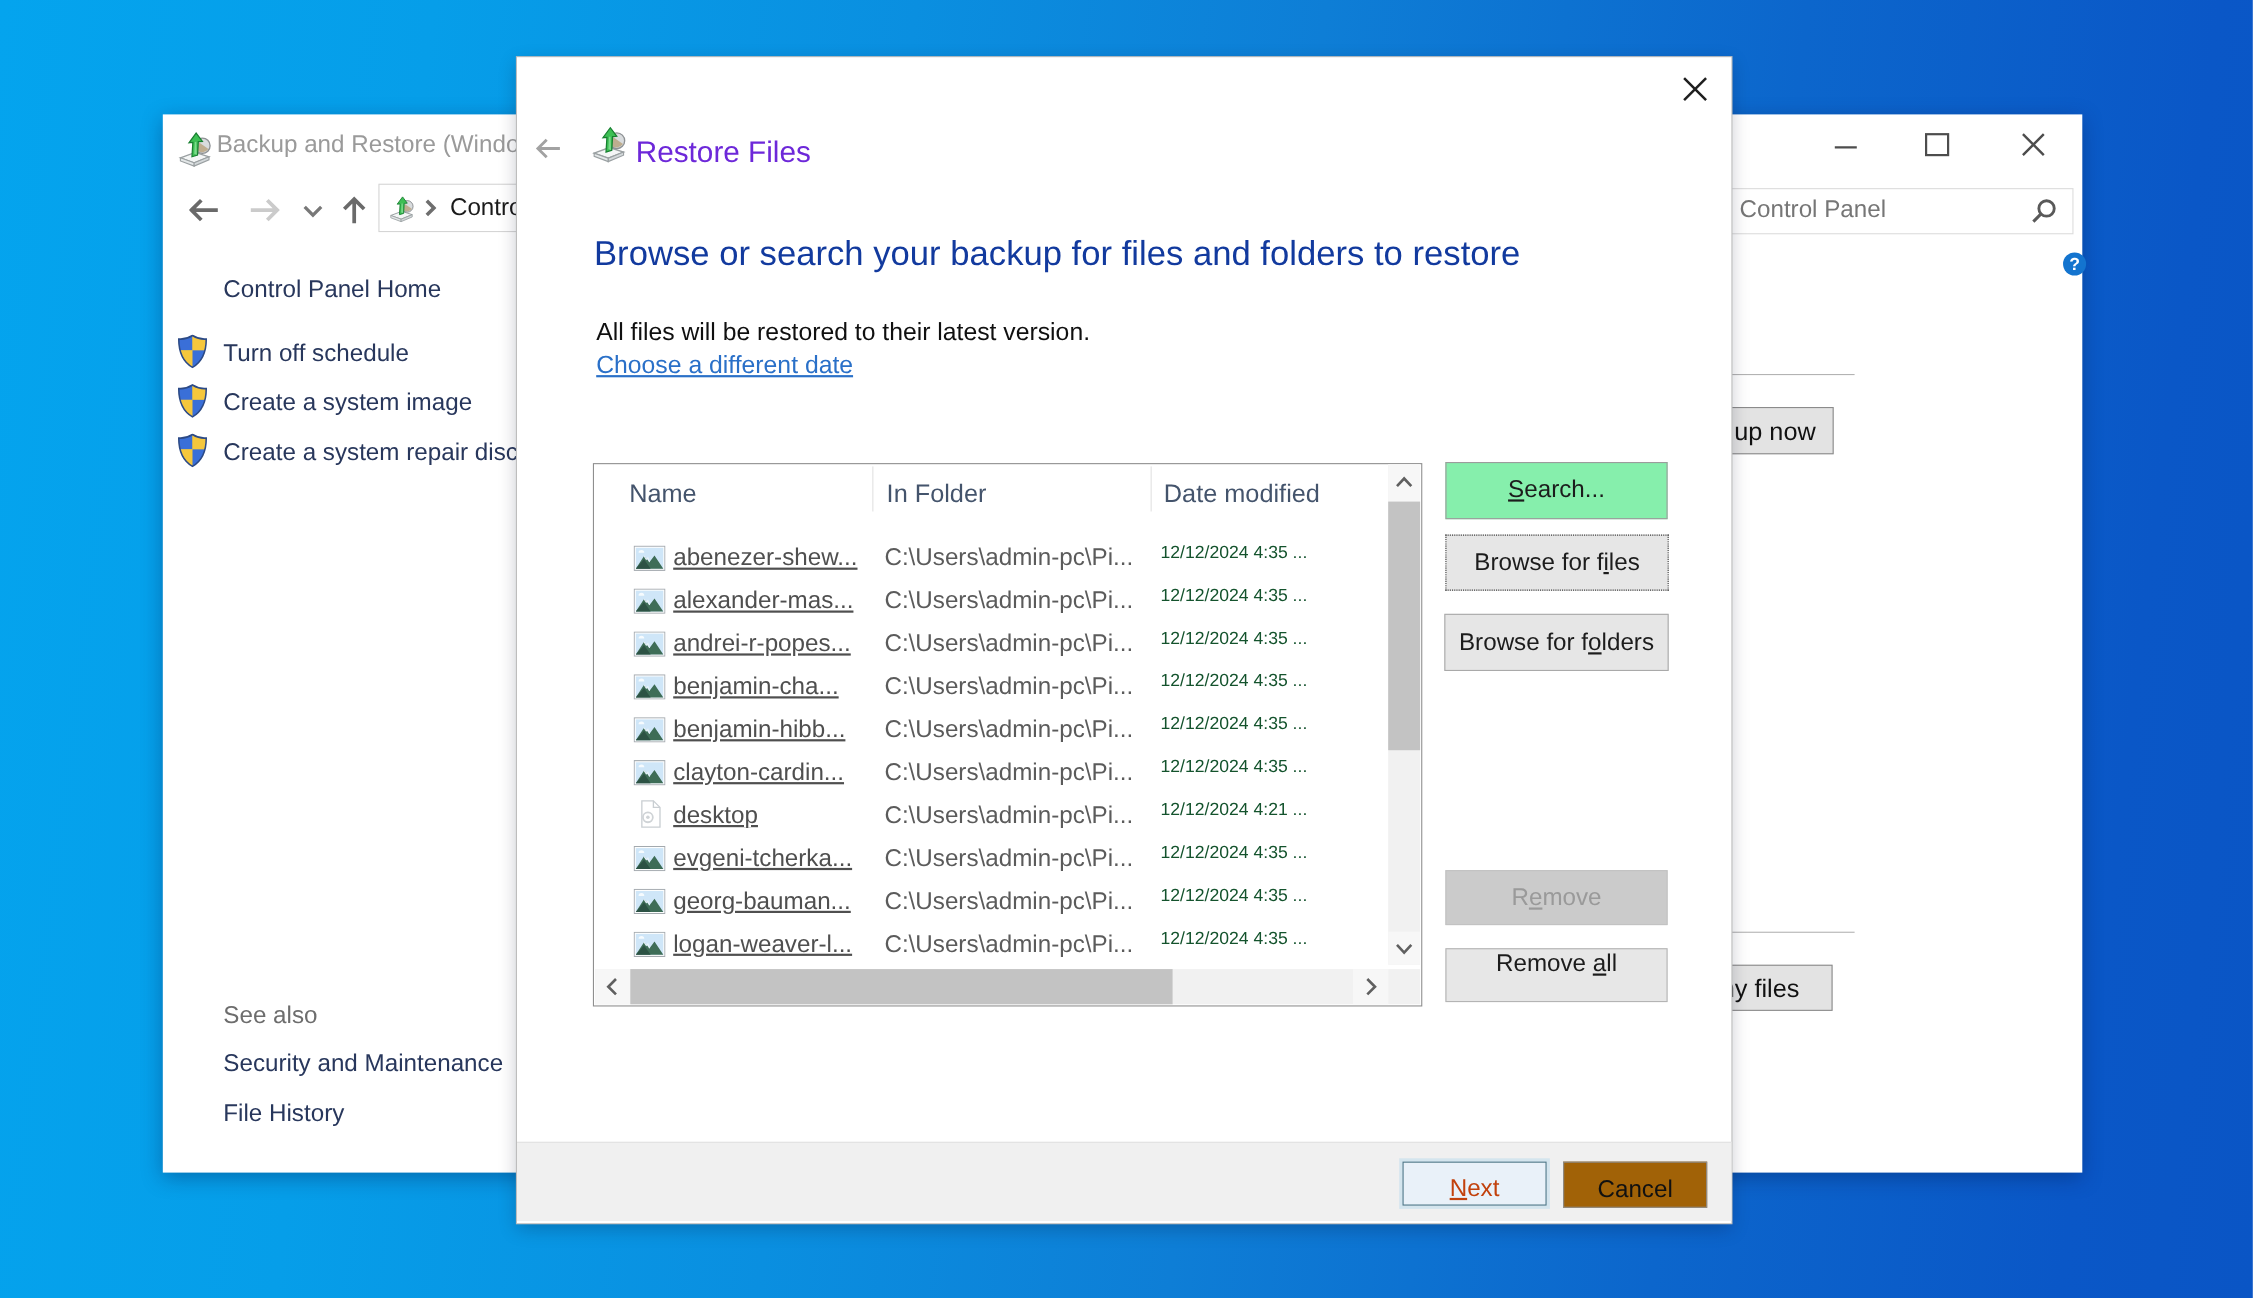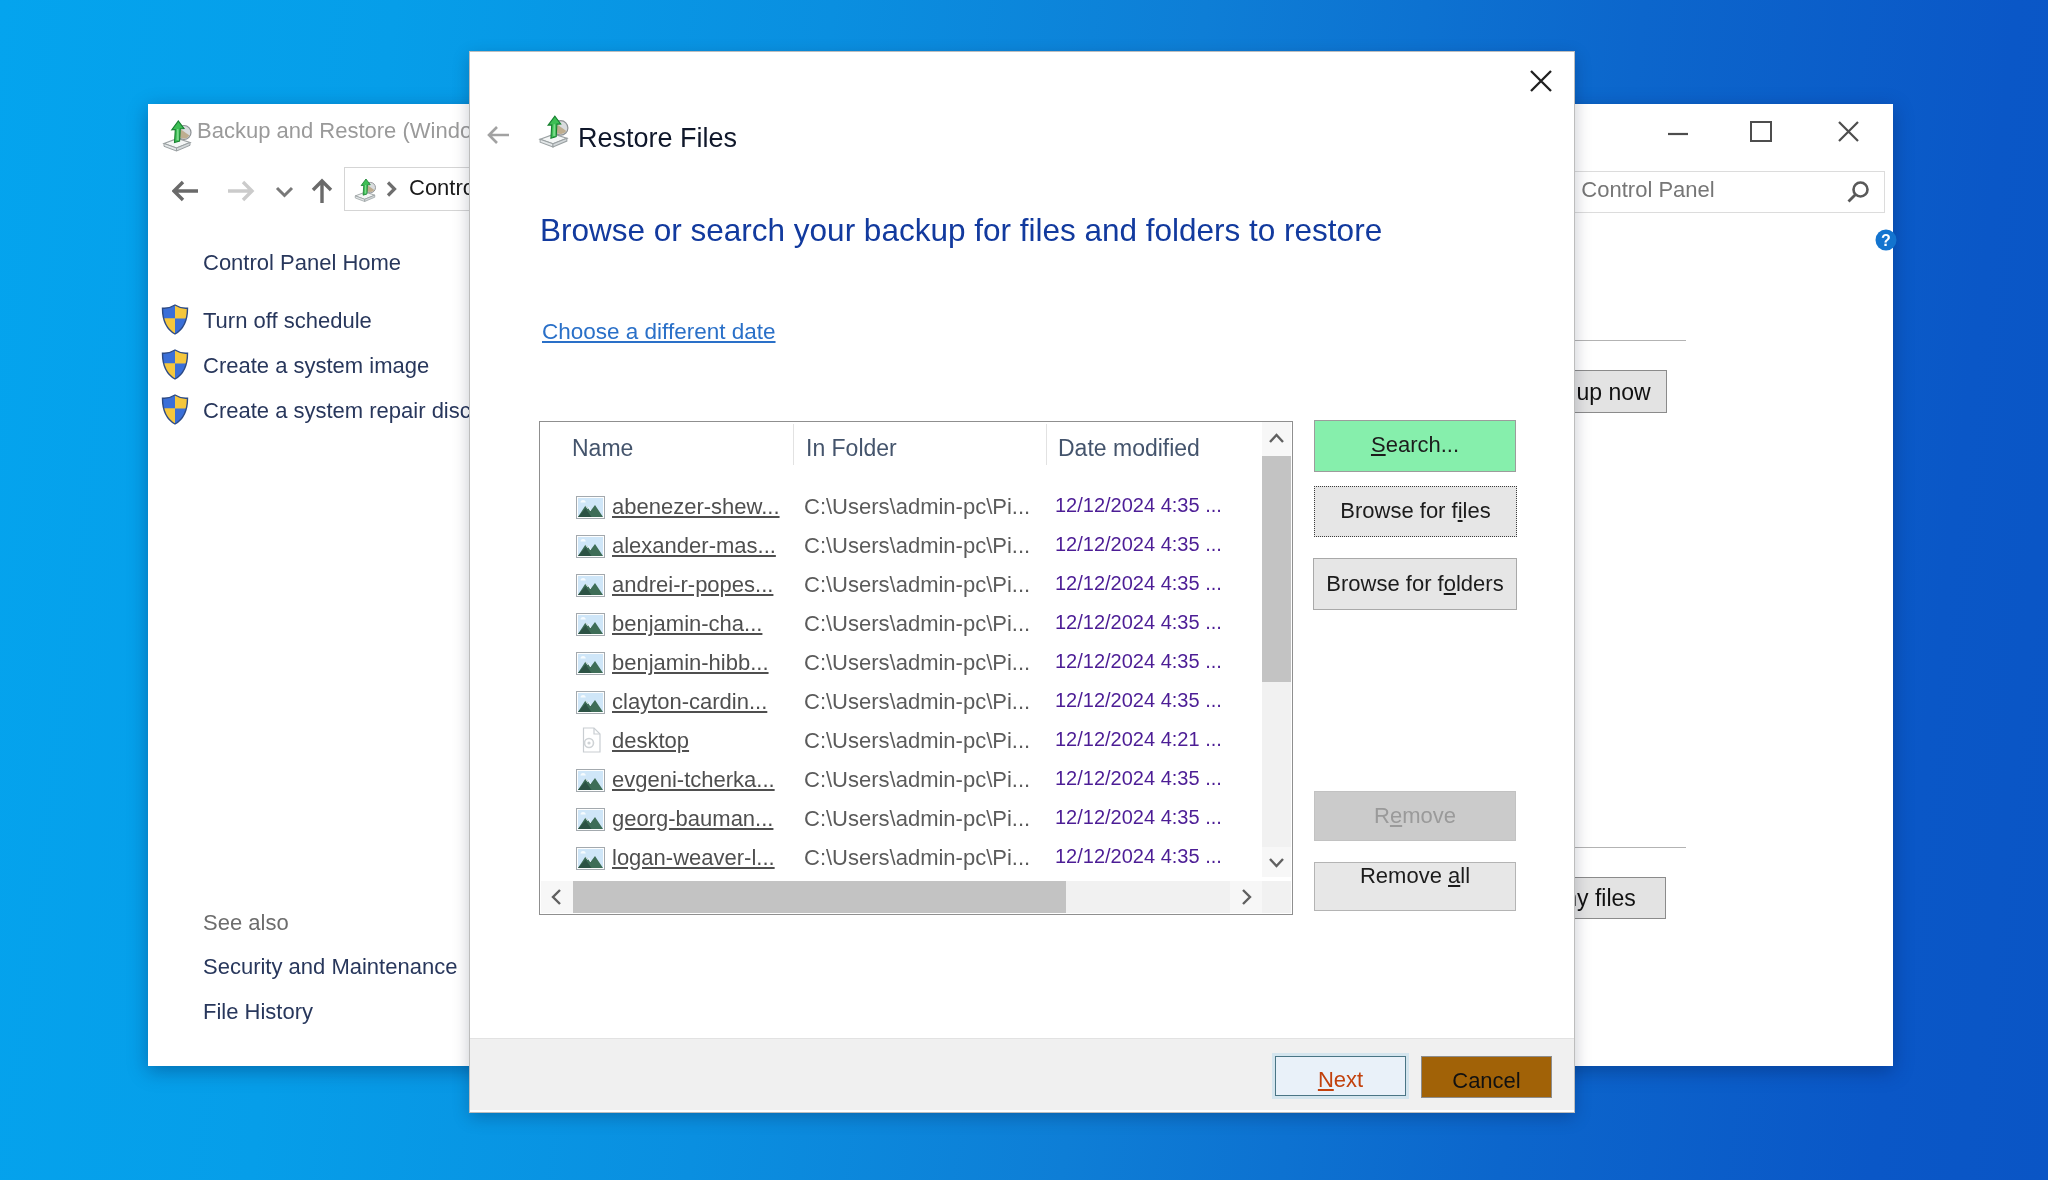--- a/index.html
+++ b/index.html
@@ -11,32 +11,32 @@
 
 #crumb{left:196px;top:63px;width:600px;height:42px;border:1px solid #d5d5d5;}
 #searchbox{left:1352px;top:67px;width:383px;height:40px;border:1px solid #dcdcdc;background:#fff;}
 #searchbox span{position:absolute;left:62px;top:5px;font-size:22px;color:#767676;white-space:nowrap;}
 
 
 .sepline{height:1px;background:#b3b3b3;}
 .greybtn{background:#e3e3e3;border:1px solid #8b8b8b;font-size:23px;color:#111;white-space:nowrap;box-sizing:border-box;}
 
 #dlg{left:470px;top:52px;width:1104px;height:1060px;background:#fff;box-shadow:0 0 0 1px #bdbdbd,0 5px 16px rgba(0,10,40,.25);}
-#dlg .hd-title{left:108px;top:73px;font-size:27px;line-height:27px;color:#0f172a;}
+#dlg .hd-title{left:108px;top:73px;font-size:27px;line-height:27px;color:#6d28d9;}
 #dlg .heading{left:70px;top:160px;line-height:36px;font-size:31.5px;color:#123a9e;white-space:nowrap;}
 #dlg .body1{left:72px;top:237px;line-height:26px;font-size:22.5px;color:#101010;white-space:nowrap;}
 #dlg .link1{left:72px;top:266.5px;line-height:26px;font-size:22.5px;color:#2a70c8;text-decoration:underline;white-space:nowrap;}
 
 #list{left:69px;top:369px;width:752px;height:492px;border:1px solid #8f8f8f;background:#fff;box-sizing:content-box;}
 #list .colhead{top:13px;font-size:23px;color:#44546c;white-space:nowrap;}
 #list .vsep{top:2px;width:1px;height:41px;background:#e2e2e2;}
 .row{position:absolute;left:0;width:710px;height:39px;}
 .row .nm{position:absolute;left:72px;top:7px;font-size:22px;color:#4f4f4f;white-space:nowrap;text-decoration:underline;}
 .row .fd{position:absolute;left:264px;top:7px;font-size:22px;color:#5b5b5b;white-space:nowrap;}
-.row .dt{position:absolute;left:515px;top:7px;font-size:20px;color:#4c1d95;white-space:nowrap;}
+.row .dt{position:absolute;left:515px;top:7px;font-size:16px;color:#14532d;white-space:nowrap;}
 .row svg{position:absolute;left:36px;top:8px;}
 
 #vsb{left:722px;top:0;width:29px;height:455px;background:#f1f1f1;}
 #vsb .btn{position:absolute;left:0;width:29px;background:#f7f7f7;}
 #vsb .thumb{position:absolute;left:0;top:34px;width:29px;height:226px;background:#c3c3c3;}
 #hsb{left:1px;top:459px;width:721px;height:32px;background:#f1f1f1;}
 #hsb .btn{position:absolute;top:0;height:32px;width:32px;background:#f7f7f7;}
 #hsb .thumb{position:absolute;left:32px;top:0;width:493px;height:32px;background:#c3c3c3;}
 #corner{left:722px;top:459px;width:29px;height:32px;background:#f1f1f1;}
 
@@ -129,20 +129,21 @@
       <path d="M2 2 L22 22 M22 2 L2 22" stroke="#1f1f1f" stroke-width="2.3" fill="none"></path>
     </svg>
   <svg class="abs" style="left:16px;top:71px" width="26" height="24" viewBox="0 0 26 24">
       <path d="M3 12 H23 M11 4 L3 12 L11 20" stroke="#a2a2a2" stroke-width="2.6" fill="none"></path>
     </svg>
   <svg class="abs" style="left:67px;top:60px" width="33" height="37" viewBox="0 0 32 36">
       <use href="#bkicon"></use>
     </svg>
   <div class="abs hd-title">Restore Files</div>
   <div class="abs heading">Browse or search your backup for files and folders to restore</div>
+  <div class="abs body1">All files will be restored to their latest version.</div>
   <div class="abs link1">Choose a different date</div>
 
   <div class="abs" id="list">
     <div class="abs colhead" style="left:32px;">Name</div>
     <div class="abs colhead" style="left:266px;">In Folder</div>
     <div class="abs colhead" style="left:518px;">Date modified</div>
     <div class="abs vsep" style="left:253px;"></div>
     <div class="abs vsep" style="left:506px;"></div>
 
     <div class="abs" id="rows">

